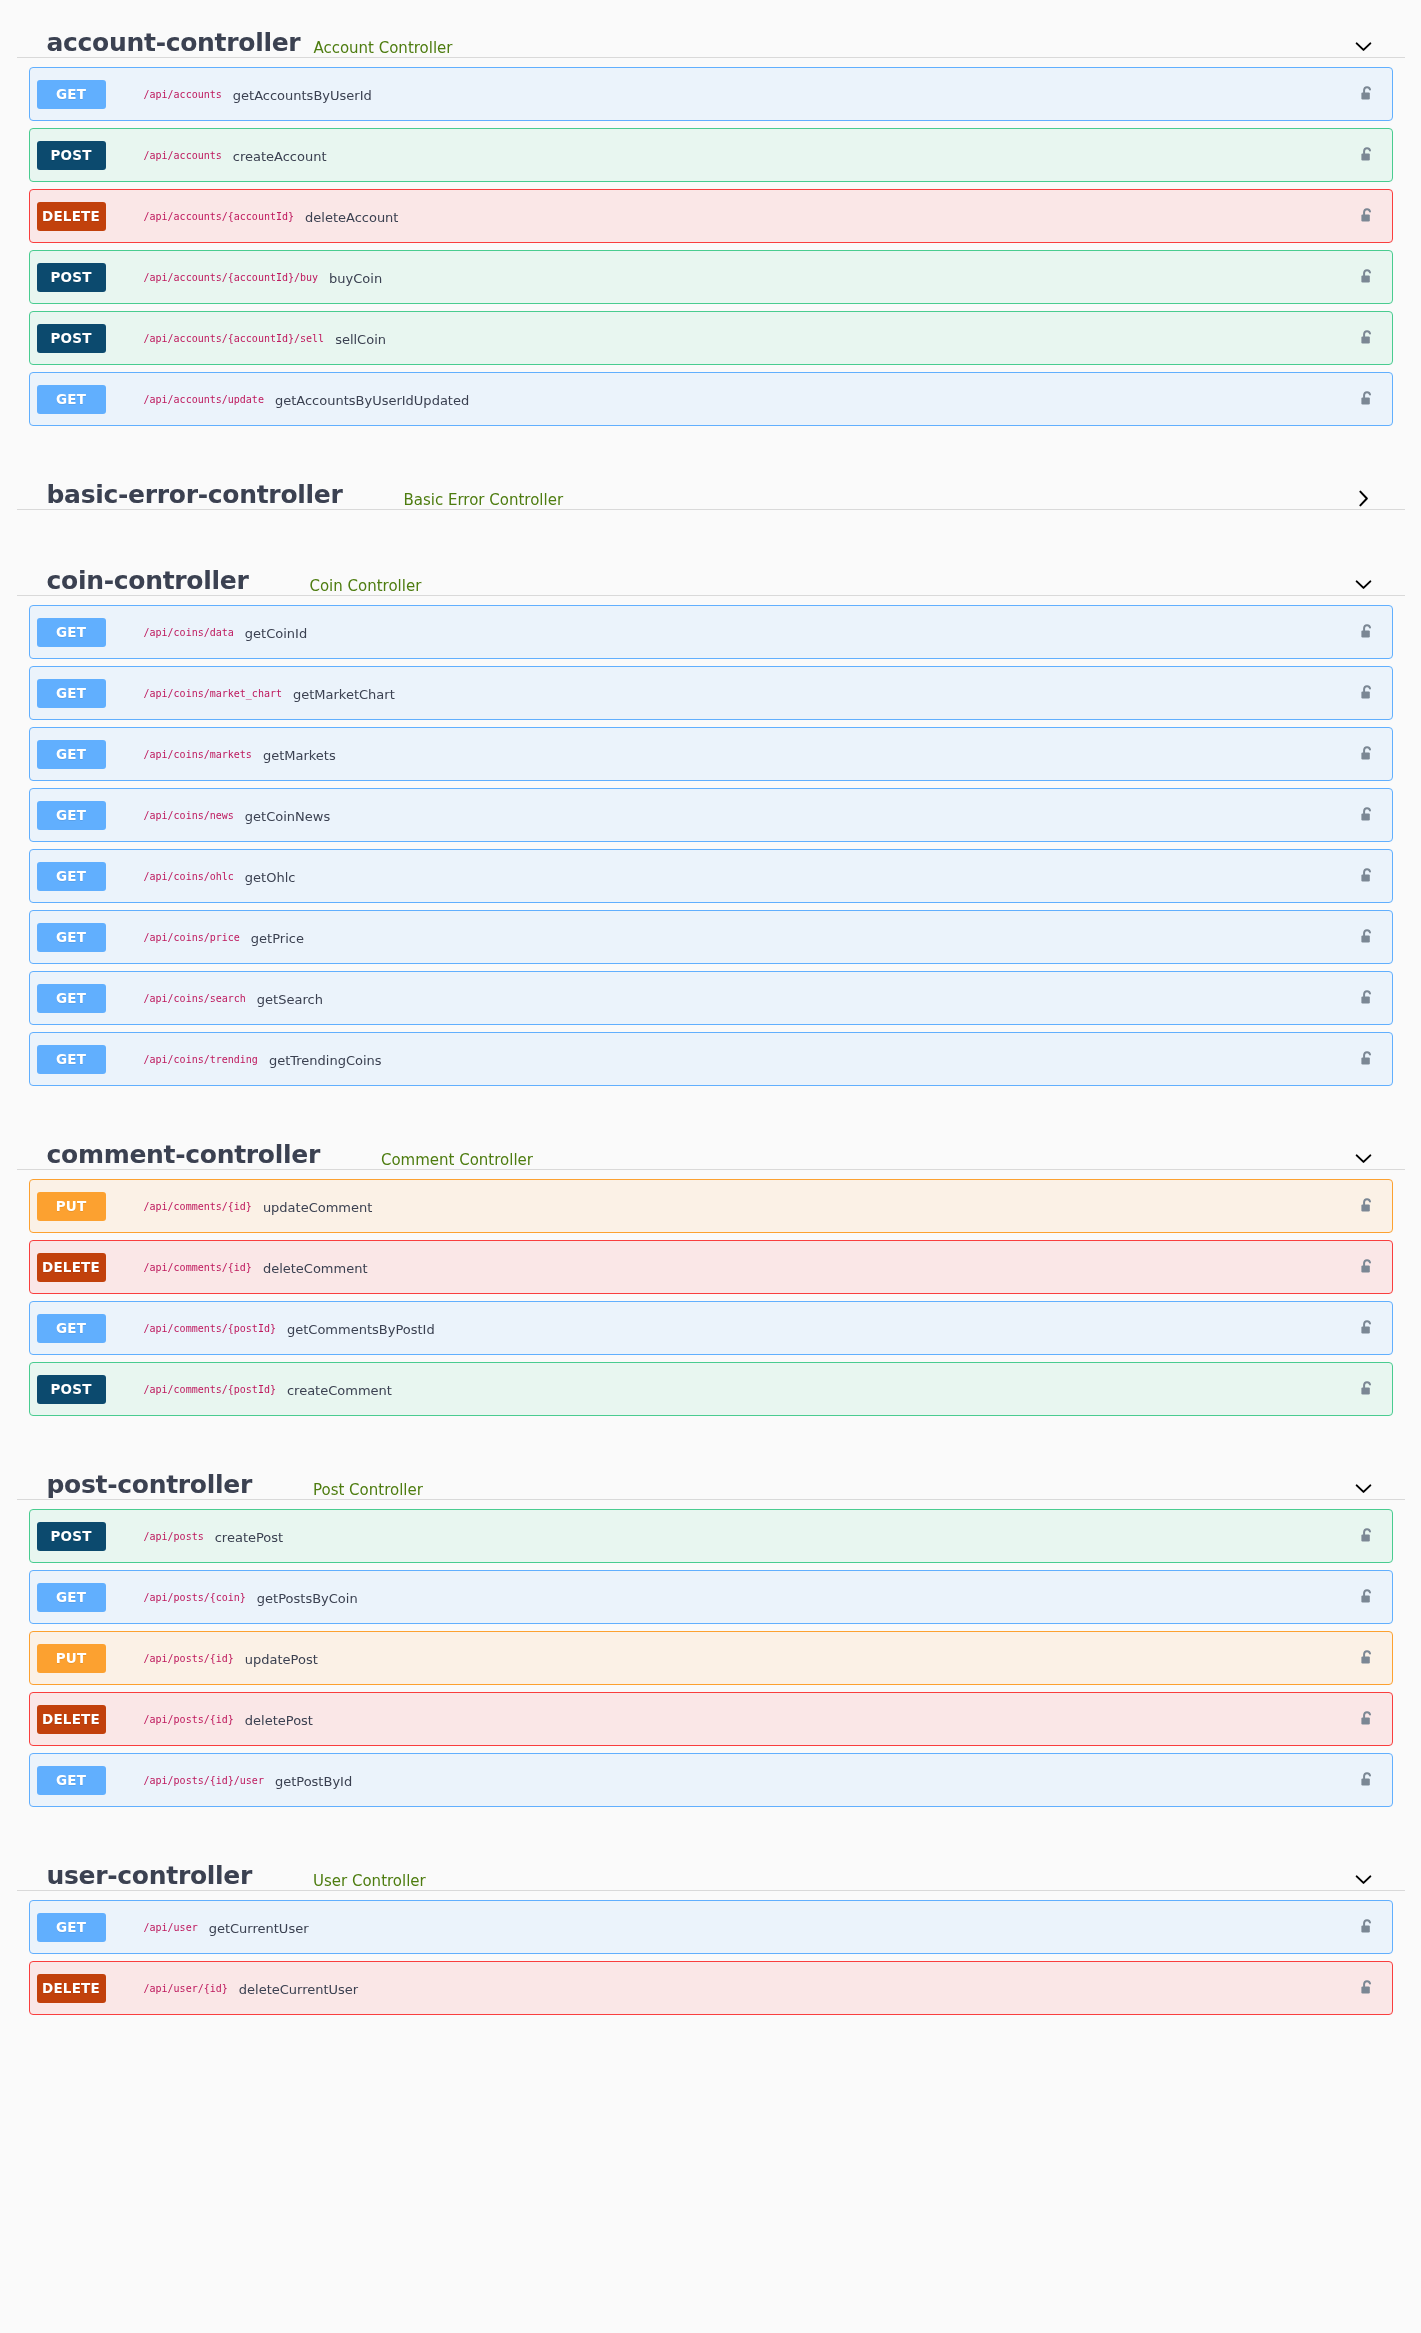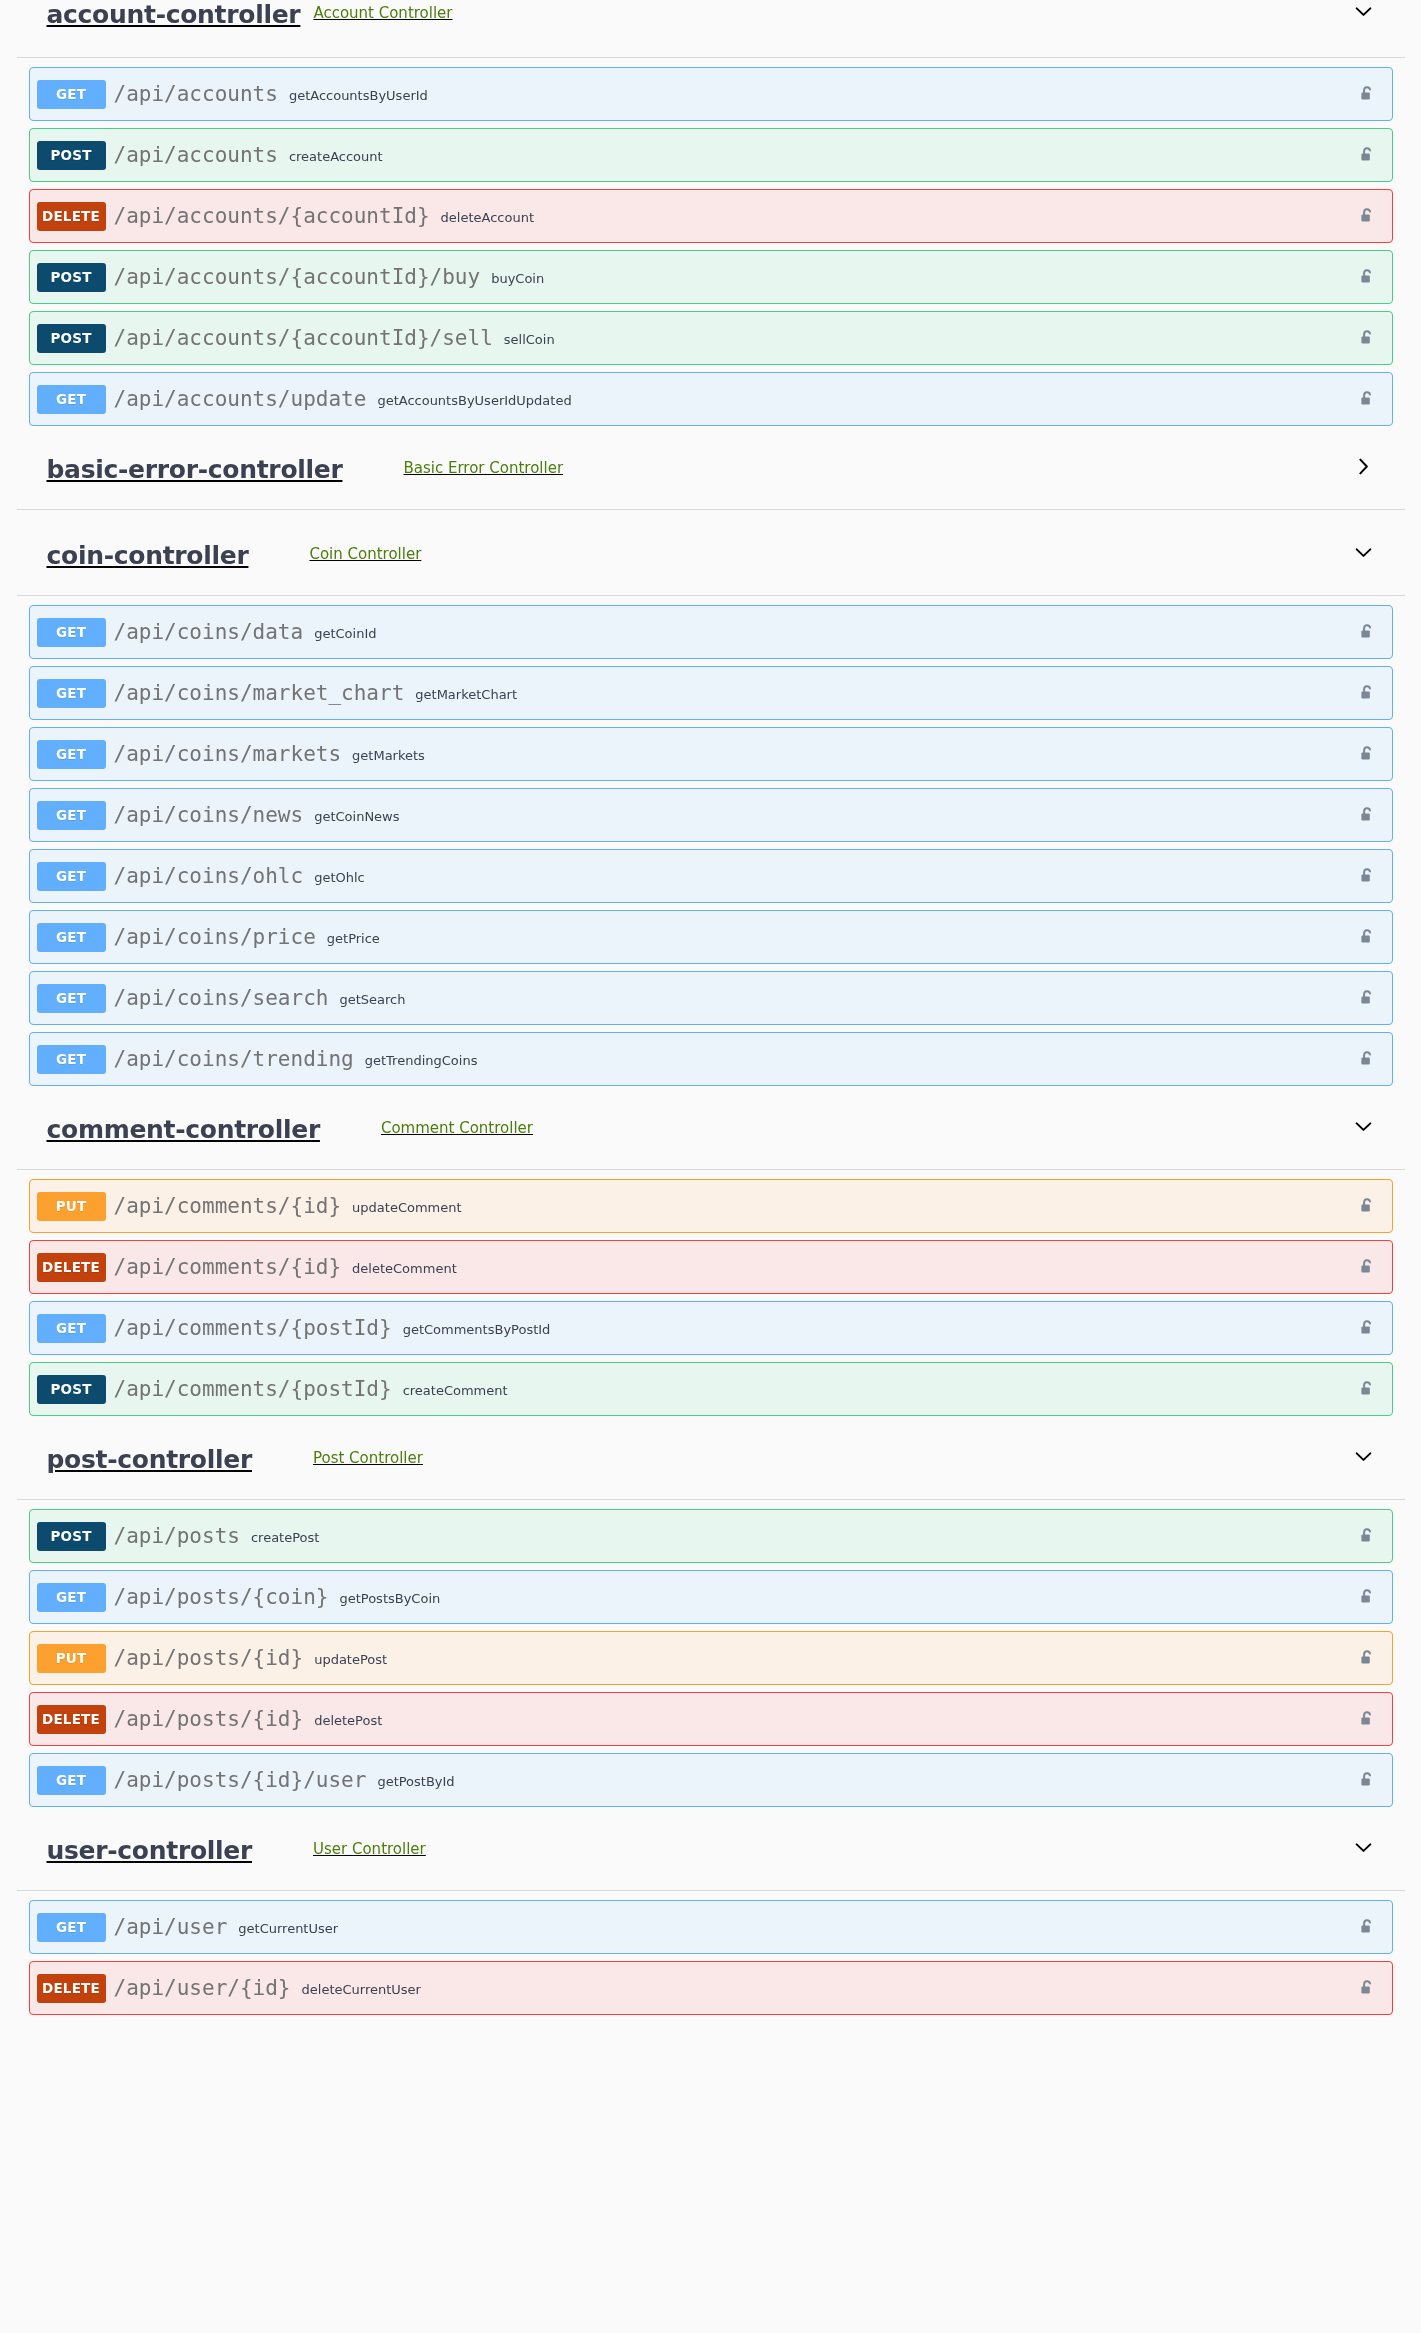--- a/index.html
+++ b/index.html
@@ -17,29 +17,28 @@
     background: #fafafa;
     padding: 0;
     position: relative;
   }
 
   
   .opblock-tag-section { margin: 0; }
 
   .opblock-tag {
     display: flex;
-    align-items: flex-start;
+    align-items: flex-end;
     width: 1388px;
     margin: 0 auto;
     padding: 0 20px 0 30px;
     height: 58px;
     border-bottom: 1px solid #d9d9d9;
     cursor: pointer;
     position: relative;
-    text-decoration: underline;
   }
   .opblock-tag.nested { height: 55px; gap: 48px; }
 
   .tag-name {
     font-size: 25px;
     font-weight: 700;
     color: #3b4151;
     letter-spacing: -0.3px;
     font-family: "DejaVu Sans", sans-serif;
     white-space: nowrap;
@@ -96,24 +95,24 @@
     font-size: 13.5px;
     font-weight: 700;
     letter-spacing: 0.2px;
     font-family: "DejaVu Sans", sans-serif;
     text-shadow: 0 1px 0 rgba(0,0,0,0.08);
     margin-left: 3px;
   }
 
   .opblock-summary-path {
     font-family: "DejaVu Sans Mono", monospace;
-    font-size: 21px;
-    color: #737373;
+    font-size: 10px;
+    color: #be185d;
     font-weight: 400;
-    margin-left: 8px;
+    margin-left: 38px;
     white-space: nowrap;
   }
 
   .opblock-summary-opid {
     font-size: 13px;
     color: #3b4151;
     margin-left: 11px;
     font-family: "DejaVu Sans", sans-serif;
     white-space: nowrap;
     padding-top: 2px;

